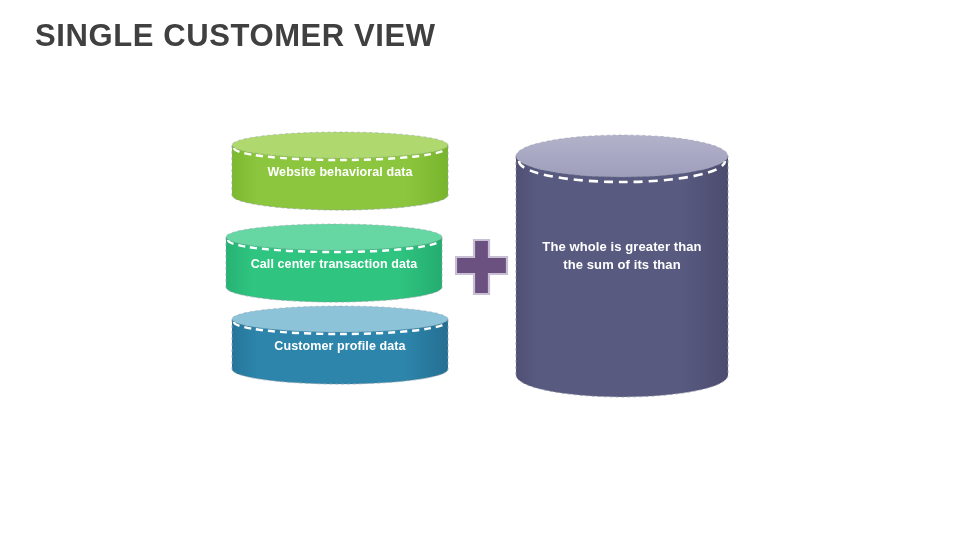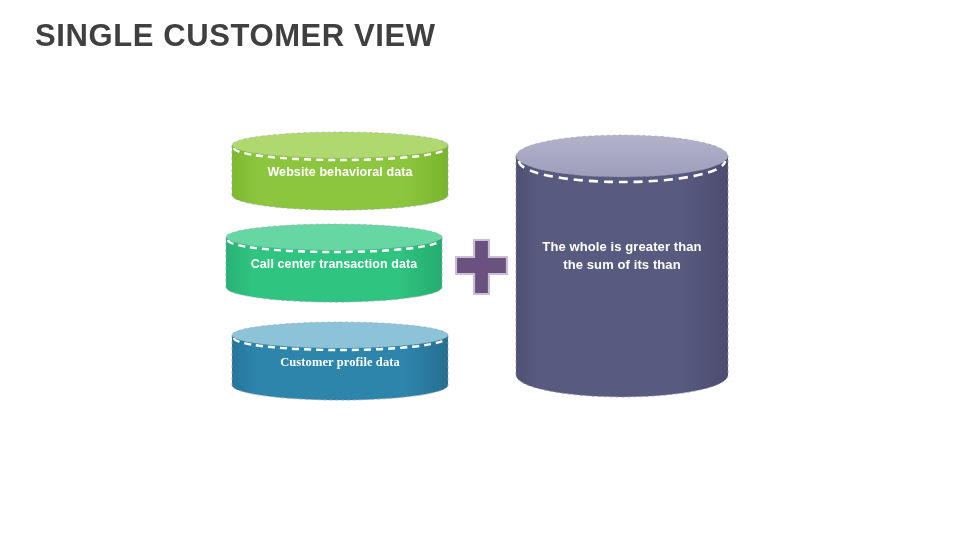--- a/index.html
+++ b/index.html
@@ -55,21 +55,21 @@
     font-size: 12.5px;
     font-weight: bold;
     line-height: 1.28;
     letter-spacing: 0.1px;
     pointer-events: none;
   }
 
   
   #cyl-website   { left: 230px; top: 132px; width: 220px; height: 80px; }
   #cyl-callcentr { left: 224px; top: 224px; width: 220px; height: 80px; }
-  #cyl-profile   { left: 230px; top: 322px; width: 220px; height: 80px; font-family: Liberation Serif, serif; }
+  #cyl-profile   { left: 230px; top: 306px; width: 220px; height: 80px; }
 
   .cyl-label-small { top: 32px; }
 
   
   #cyl-whole { left: 514px; top: 134px; width: 216px; height: 265px; }
   #cyl-whole .cyl-label {
     top: 104px;
     font-size: 13px;
     line-height: 1.38;
   }

